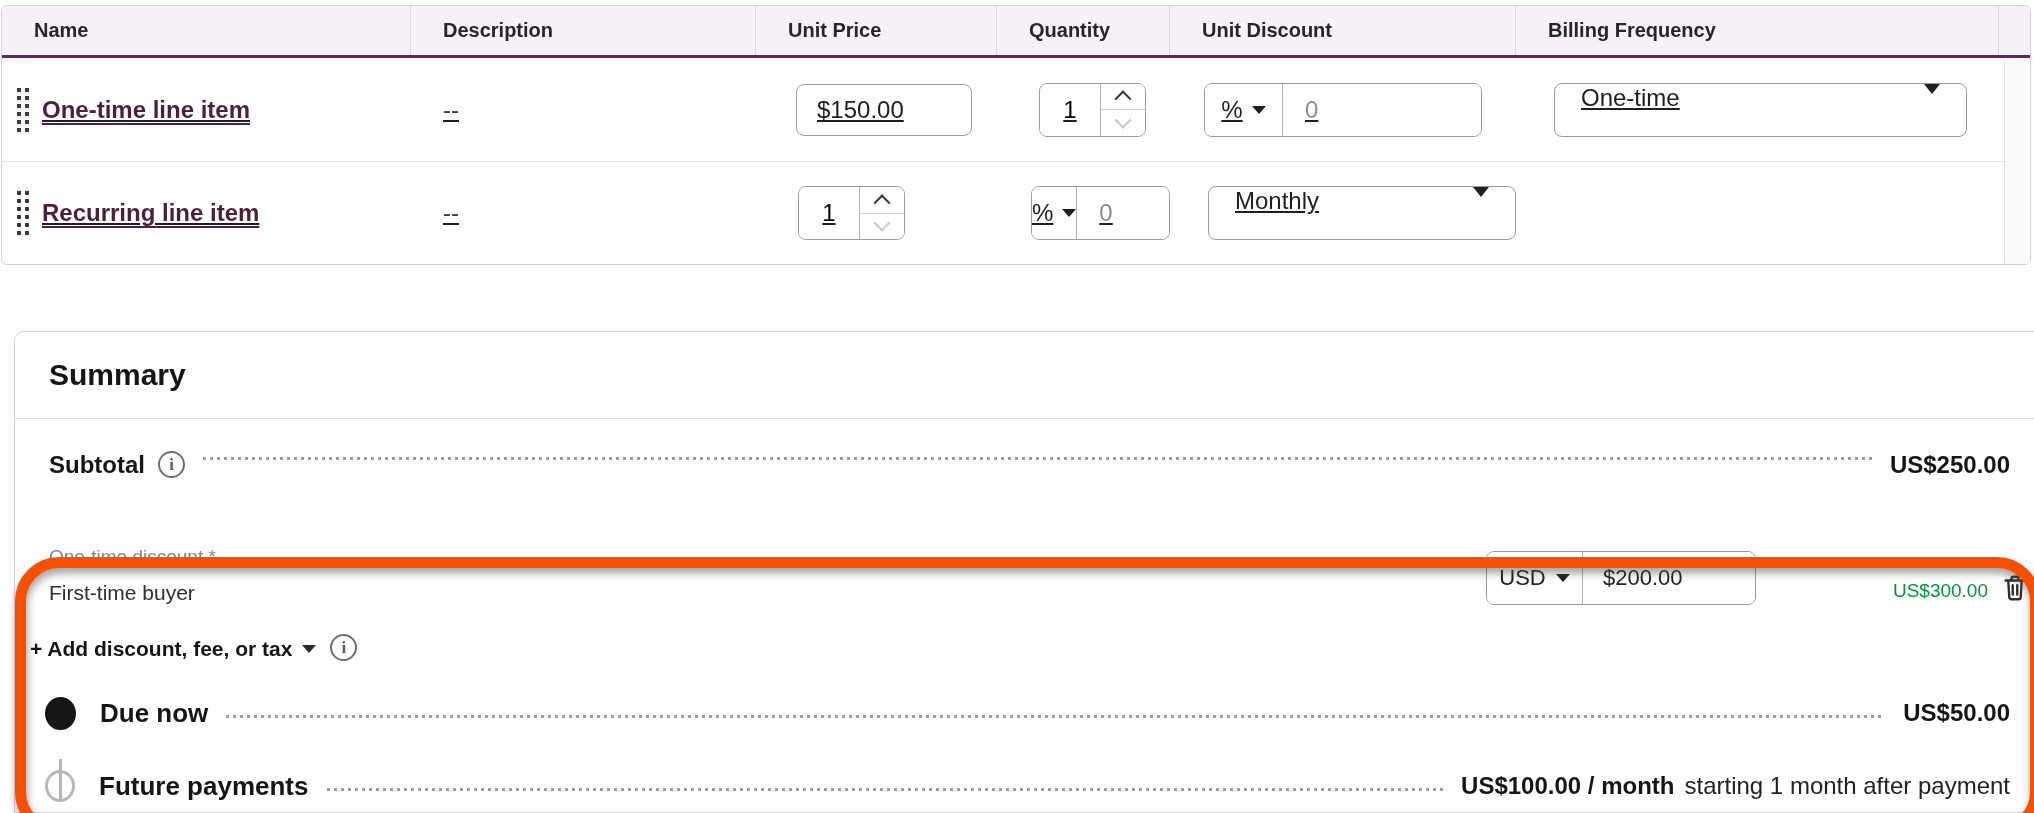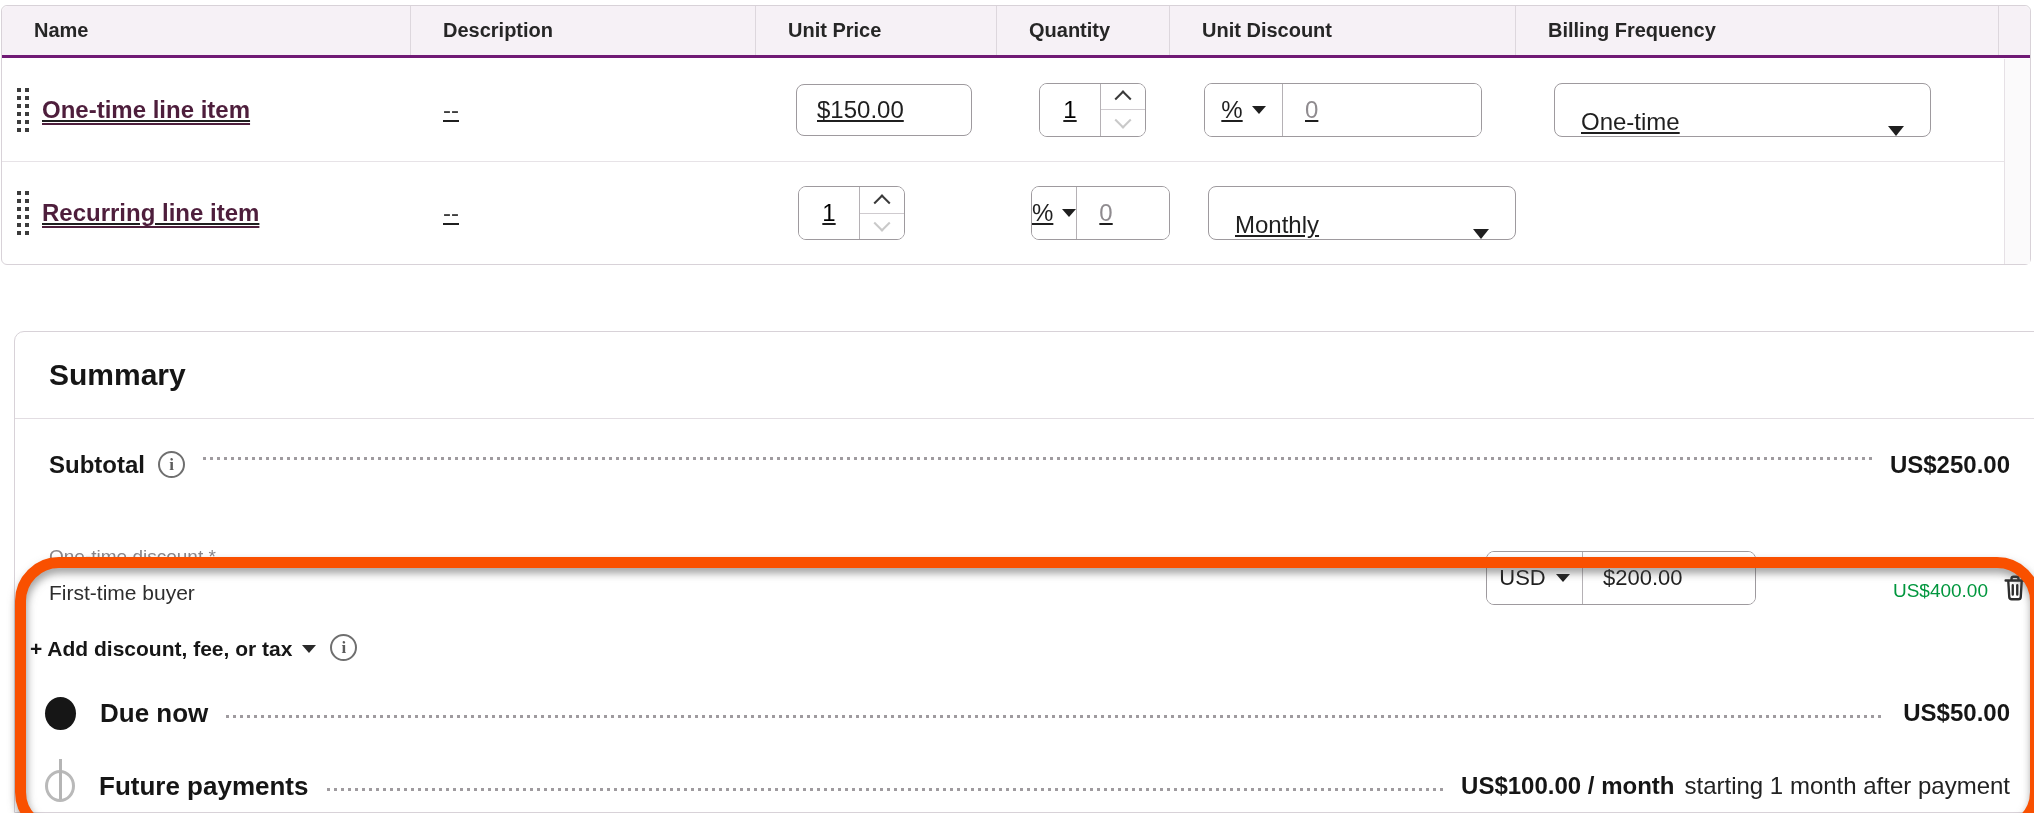--- a/index.html
+++ b/index.html
@@ -45,22 +45,22 @@
   .disc-group { display:flex; height:54px; border:1.5px solid #9e9a9e; border-radius:8px;
                 overflow:hidden; margin-left:2px; background:#fff; align-items:stretch; }
   .pct-btn { width:78px; display:flex; align-items:center; justify-content:center; gap:9px;
              font-size:24px; border-right:1px solid #b5b1b5; cursor:pointer; background:#fff; }
   .disc-input { width:198px; border:none; font-size:24px; font-family:inherit; color:#8f8b8f;
                 padding:0 22px; outline:none; }
   .caret { width:0; height:0; border-left:8px solid transparent; border-right:8px solid transparent;
            border-top:10px solid #1f1f1f; }
   .caret.sm { border-left-width:7px; border-right-width:7px; border-top-width:8px; }
 
-  .select { position:relative; width:377px; height:54px; border:1.5px solid #9e9a9e; border-radius:8px;
-            display:flex; align-items:flex-end; padding:0 60px 0 26px; font-size:24px; margin-left:6px;
+  .select { position:relative; width:413px; height:54px; border:1.5px solid #9e9a9e; border-radius:8px;
+            display:flex; align-items:flex-start; padding:0 60px 0 26px; font-size:24px; margin-left:6px;
             cursor:pointer; background:#fff; }
   .select .caret { position:absolute; right:26px; }
 
   .side-strip { position:absolute; top:53px; right:0; width:26px; bottom:0;
                 background:#fbfafb; border-left:1px solid #e6e1e6; }
 
   
   .summary-card { position:absolute; left:14px; top:331px; width:2031px; height:482px;
                   border:1px solid #d8d2d8; border-radius:10px 10px 0 0; background:#fff; }
   .summary-head { height:87px; display:flex; align-items:center; padding-left:34px;
@@ -238,21 +238,21 @@
       </div>
       <span class="usd-group">
         <span class="usd-btn">
           <span>USD</span>
           <span class="caret sm"></span>
         </span>
         <input class="usd-input" value="$200.00" style="">
       </span>
       <span class="applied">
         <div class="sign">-</div>
-        <div class="amt">US$400.00</div>
+        <div class="amt">US$300.00</div>
       </span>
       <button class="trash-btn">
         <svg width="30" height="32" viewBox="0 0 24 24">
           <path d="M4.5 6h15 M9.2 6V4.6A1.6 1.6 0 0 1 10.8 3h2.4a1.6 1.6 0 0 1 1.6 1.6V6 M6.6 6l.8 13.1A2 2 0 0 0 9.4 21h5.2a2 2 0 0 0 2-1.9L17.4 6 M10.2 9.8v7.4 M13.8 9.8v7.4" stroke="#2d2d2d" stroke-width="1.9" fill="none" stroke-linecap="round" stroke-linejoin="round"></path>
         </svg>
       </button>
     </div>
 
     <div class="add-row">
       <span class="add-link">

